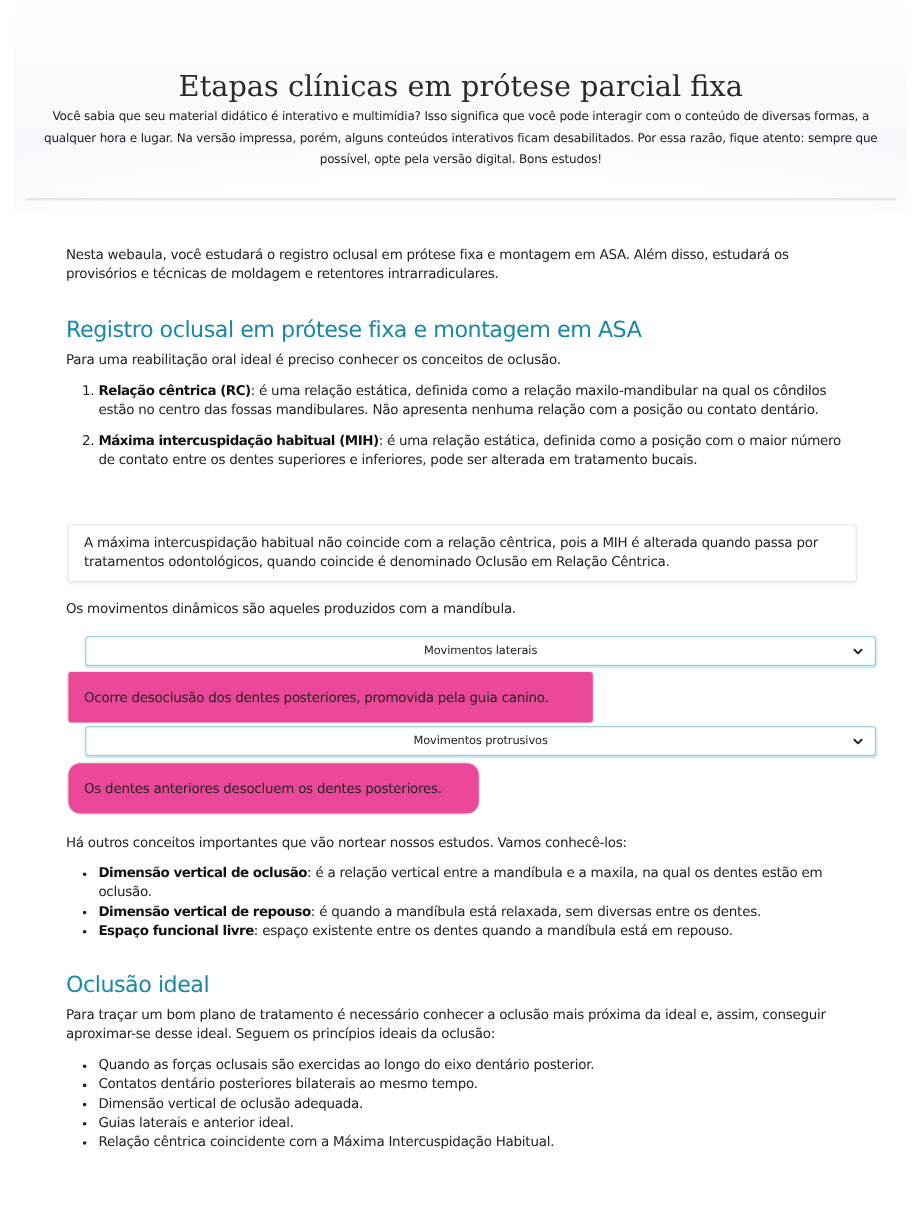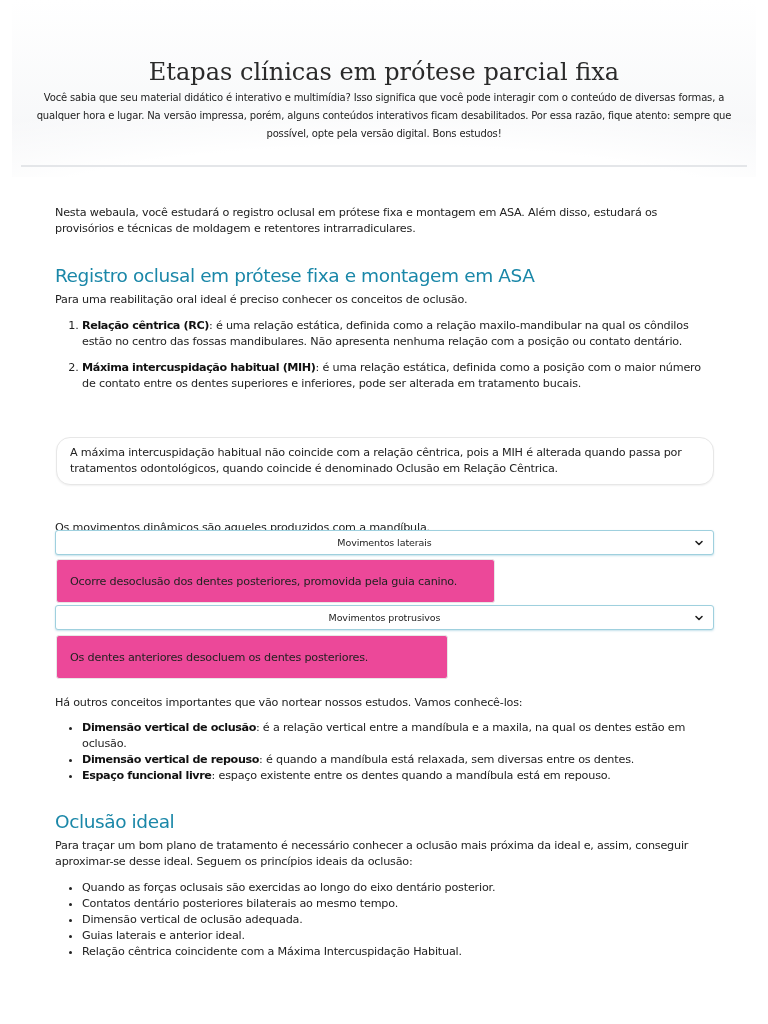--- a/index.html
+++ b/index.html
@@ -49,21 +49,21 @@
     b { font-weight: bold; color: #111; letter-spacing: -0.4px; }
 
     .callout {
       position: absolute; left: 1px; width: 658px;
       border: 1px solid #e7e7e7; border-radius: 3px;
       box-shadow: 0 1px 2px rgba(0,0,0,0.06);
       padding: 7px 13px;
       background: #fff;
     }
     .accordion {
-      position: absolute; left: 0; width: 659px; height: 25px;
+      position: absolute; left: 16px; width: 659px; height: 25px;
       border: 1px solid #9fd0de; border-radius: 3px;
       box-shadow: 0 1px 2px rgba(90,170,195,0.35);
       background: #fff;
       display: flex; align-items: center; justify-content: center;
       font-size: 9.5px; color: #222; letter-spacing: -0.1px;
     }
     .accordion .chev {
       position: absolute; right: 9px; top: 7px; width: 10px; height: 10px;
     }
     .panel {
@@ -91,43 +91,43 @@
 
   <h2 class="h2 abs" style="top:59px; width:660px;">Registro oclusal em prótese fixa e montagem em ASA</h2>
 
   <p class="p abs" style="top:87px; width:660px;">Para uma reabilitação oral ideal é preciso conhecer os conceitos de oclusão.</p>
 
   <ol class="abs" style="top:113px; width:660px;">
     <li style="margin-bottom:10px;"><b>Relação cêntrica (RC)</b><span>: é uma relação estática, definida como a relação maxilo-mandibular na qual os côndilos estão no centro das fossas mandibulares. Não apresenta nenhuma relação com a posição ou contato dentário.</span></li>
     <li><b>Máxima intercuspidação habitual (MIH)</b><span>: é uma relação estática, definida como a posição com o maior número de contato entre os dentes superiores e inferiores, pode ser alterada em tratamento bucais.</span></li>
   </ol>
 
-  <div class="callout" style="top:232px;border-radius:14px;">
+  <div class="callout" style="top:232px;">
     <p class="p">A máxima intercuspidação habitual não coincide com a relação cêntrica, pois a MIH é alterada quando passa por tratamentos odontológicos, quando coincide é denominado Oclusão em Relação Cêntrica.</p>
   </div>
 
-  <p class="p abs" style="top:295px; width:660px;margin-top:20px;">Os movimentos dinâmicos são aqueles produzidos com a mandíbula.</p>
+  <p class="p abs" style="top:295px; width:660px;">Os movimentos dinâmicos são aqueles produzidos com a mandíbula.</p>
 
   <div class="accordion" style="top:325px;">
     <span>Movimentos laterais</span>
     <svg class="chev" viewBox="0 0 10 10">
         <path d="M2 3.5 L5 6.5 L8 3.5" fill="none" stroke="#222" stroke-width="1.6" stroke-linecap="round" stroke-linejoin="round"></path>
       </svg>
   </div>
   <div class="panel" style="top:354px; width:439px;">
     <span>Ocorre desoclusão dos dentes posteriores, promovida pela guia canino.</span>
   </div>
 
   <div class="accordion" style="top:400px;">
     <span>Movimentos protrusivos</span>
     <svg class="chev" viewBox="0 0 10 10">
         <path d="M2 3.5 L5 6.5 L8 3.5" fill="none" stroke="#222" stroke-width="1.6" stroke-linecap="round" stroke-linejoin="round"></path>
       </svg>
   </div>
-  <div class="panel" style="top:430px; width:392px;">
+  <div class="panel" style="top:430px; width:344px;border-radius:11px;">
     <span>Os dentes anteriores desocluem os dentes posteriores.</span>
   </div>
 
   <p class="p abs" style="top:490px; width:660px;">Há outros conceitos importantes que vão nortear nossos estudos. Vamos conhecê-los:</p>
 
   <ul class="abs" style="top:515px; width:660px;">
     <li><b>Dimensão vertical de oclusão</b><span>: é a relação vertical entre a mandíbula e a maxila, na qual os dentes estão em oclusão.</span></li>
     <li><b>Dimensão vertical de repouso</b><span>: é quando a mandíbula está relaxada, sem diversas entre os dentes.</span></li>
     <li><b>Espaço funcional livre</b><span>: espaço existente entre os dentes quando a mandíbula está em repouso.</span></li>
   </ul>

